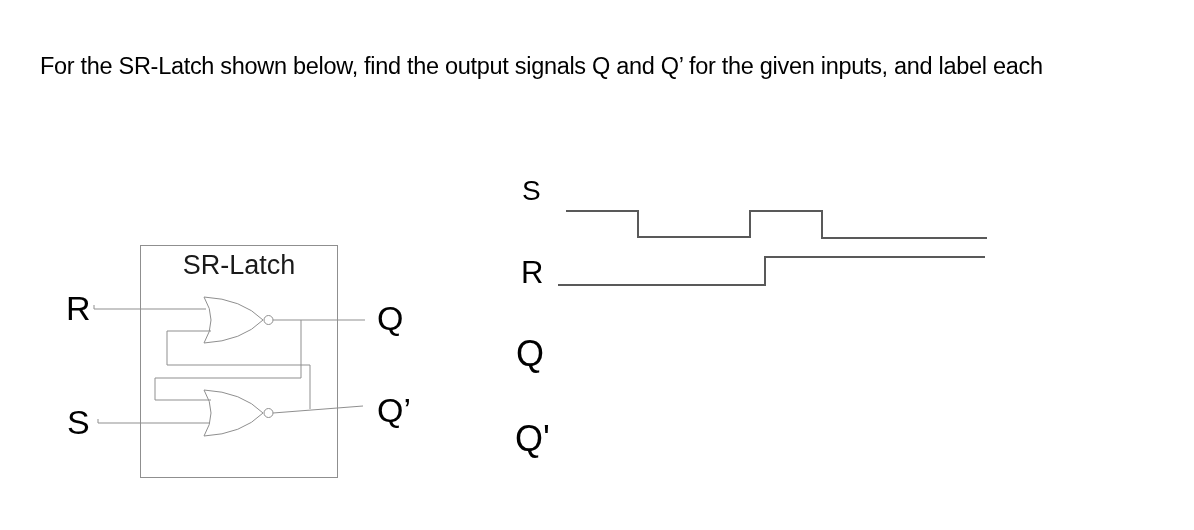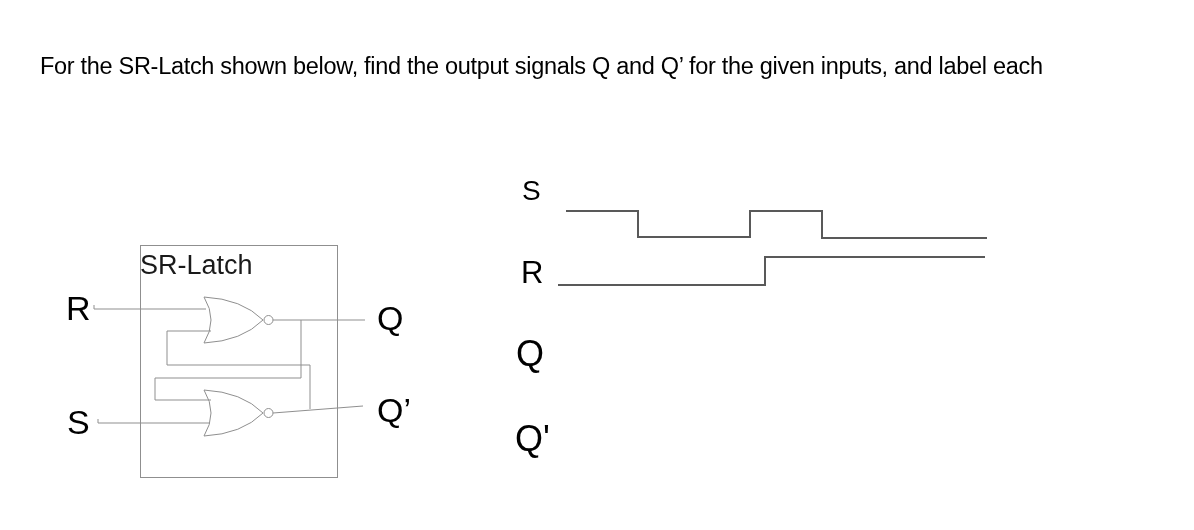--- a/index.html
+++ b/index.html
@@ -9,21 +9,21 @@
   }
   .stage{position:absolute;inset:0;}
   .layer-svg{position:absolute;left:0;top:0;}
   .lbl{position:absolute;color:#000;line-height:1;white-space:pre;}
   .statement{
     position:absolute;left:40px;top:16px;width:1120px;
     font-size:23.5px;letter-spacing:-0.3px;line-height:37px;color:#000;margin-top:32px;
   }
   .circ-lbl{font-size:34px;}
   .box-title{
-    position:absolute;left:140px;top:252px;width:198px;text-align:left;
+    position:absolute;left:140px;top:252px;width:198px;text-align:center;
     font-size:27px;color:#1a1a1a;
   }
   .t-s{font-size:28px;left:522px;top:177px;}
   .t-r{font-size:31px;left:521px;top:257px;}
   .t-q{font-size:36px;left:516px;top:336px;}
   .t-qp{font-size:36px;left:515px;top:421px;}
 </style>
 </head>
 <body>
 

